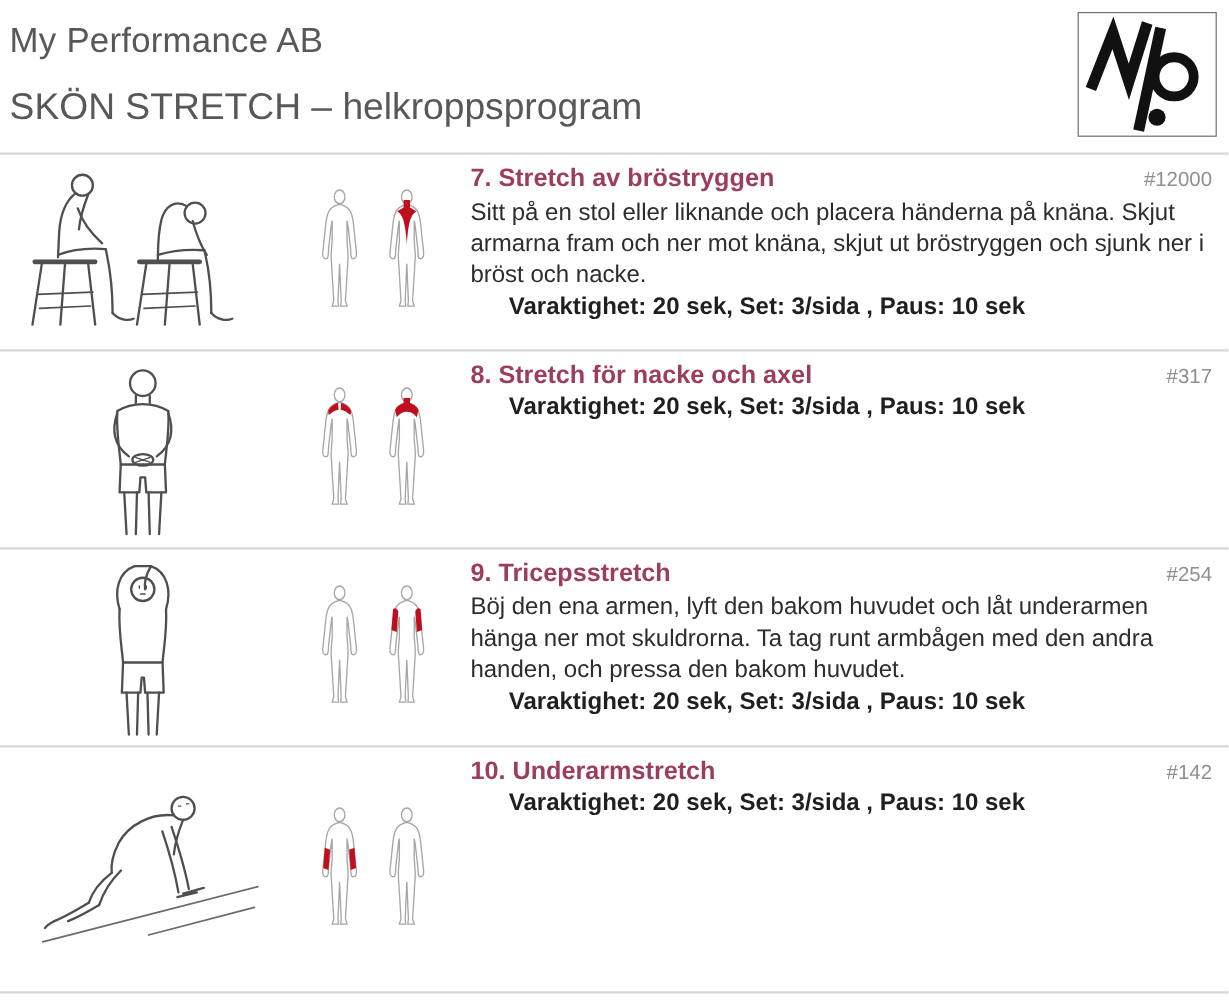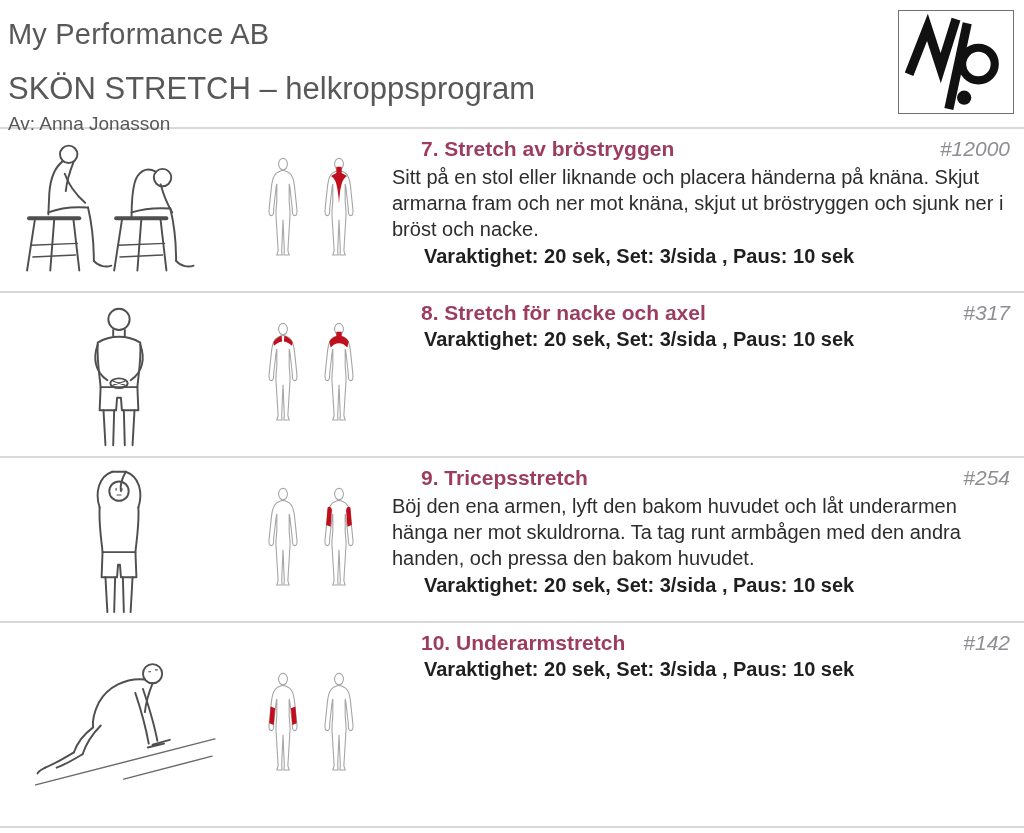--- a/index.html
+++ b/index.html
@@ -17,22 +17,22 @@
   
   .row{display:flex;border-bottom:2px solid var(--divider,#d9d9d9);box-sizing:border-box;}
   .row-h1{height:164px}.row-h2{height:165px}.row-h3{height:165px}.row-h4{height:205px}
   .art{width:238px;display:flex;align-items:center;justify-content:center;}
   .art svg{stroke:#4f4f4f;fill:none;stroke-width:2;stroke-linecap:round;stroke-linejoin:round;}
   .muscles{width:146px;display:flex;align-items:center;justify-content:center;gap:16px;}
   .bodychart{width:40px;height:106px;}
   .hl{fill:var(--muscle,#c10e1c);stroke:none;}
   .txt{flex:1;padding:8px 14px 0 8px;}
   .headline{display:flex;justify-content:space-between;align-items:baseline;}
-  .ex-title{color:var(--heading,#9c3c5f);font-weight:bold;font-size:21px;margin-left:29px;}
-  .ex-ref{color:var(--ref,#8e8e93);font-style:italic;font-size:21px;}
+  .ex-title{color:var(--heading,#9c3c5f);font-weight:bold;font-size:21px;}
+  .ex-ref{color:var(--ref,#8e8e93);font-size:17px;}
   .ex-desc{font-size:20px;line-height:1.3;color:var(--text,#2d2d2d);margin-top:3px;}
   .ex-dose{font-size:20px;font-weight:bold;color:#1f1f1f;margin-top:3px;margin-left:32px;}
 
   .sil{stroke:#a6a6a6;stroke-width:2.5;fill:#fff;}
   .floorline{stroke:#6a6a6a;stroke-width:1.5;}
 </style>
 </head>
 <body>
 
 <svg width="0" height="0" style="position:absolute" aria-hidden="true">
@@ -40,21 +40,20 @@
     <ellipse class="sil" cx="45" cy="16" rx="10" ry="13"></ellipse>
     <path class="sil" d="M41,31 C35,33 28,37 25,43 C21,50 20,58 19,66 L14,114 C13,121 13,126 14,129 C16,134 22,134 23,129 C24,125 24,120 24,116 L29,72 C30,67 30,64 31,61 L31,100 C30,110 29,120 29,130 L34,212 L31,222 L43,222 L42,212 L45,142 L48,212 L47,222 L59,222 L56,212 L61,130 C61,120 60,110 59,100 L59,61 C60,64 60,67 61,72 L66,116 C66,120 66,125 67,129 C68,134 74,134 76,129 C77,126 77,121 76,114 L71,66 C70,58 69,50 65,43 C62,37 55,33 49,31 C46,30 44,30 41,31 Z"></path>
   </symbol>
 </svg>
 
 <div class="page">
 
   <div class="header">
     <div class="title">My Performance AB</div>
     <div class="subtitle">SKÖN STRETCH – helkroppsprogram</div>
-    <div class="author">Av: Anna Jonasson</div>
     <div class="logo-box">
       <svg viewBox="0 0 100 100">
         <g stroke="#111" stroke-width="9" fill="none" stroke-linecap="butt">
           <path d="M4,62 L22,16 L35,56 L50,8"></path>
           <path d="M61,12 L43,96"></path>
         </g>
         <circle cx="72" cy="52" r="16" stroke="#111" stroke-width="8" fill="none"></circle>
         <circle cx="58" cy="85" r="7" fill="#111"></circle>
       </svg>
     </div>

